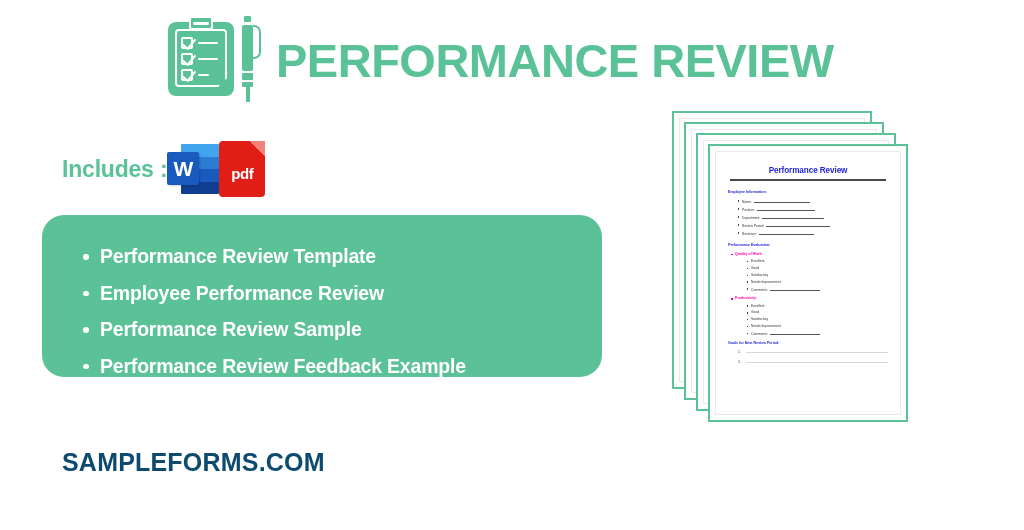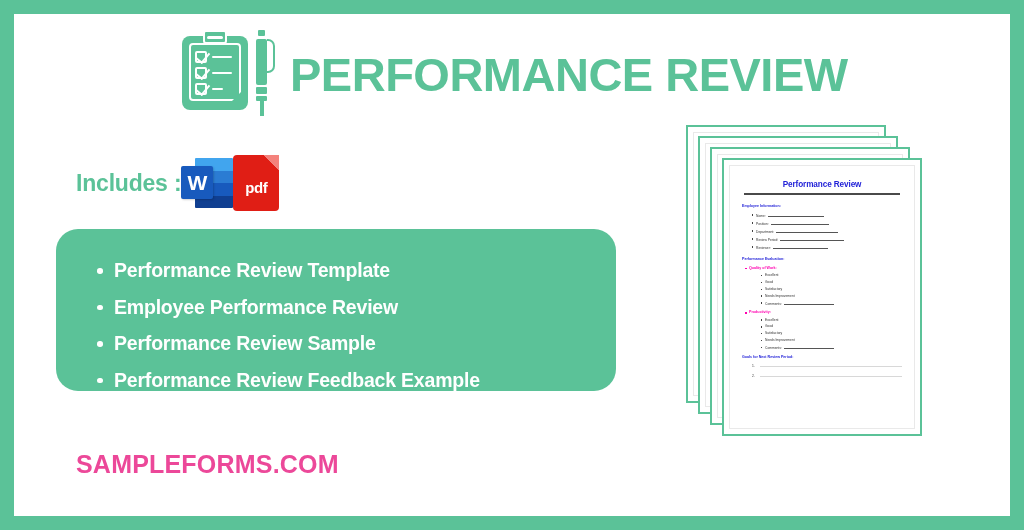--- a/index.html
+++ b/index.html
@@ -12,21 +12,20 @@
     background: #ffffff;
     font-family: "Liberation Sans", sans-serif;
     overflow: hidden;
   }
   .canvas {
     position: relative;
     width: 1024px;
     height: 530px;
     background: #5bc298;
     box-sizing: border-box;
-    padding: 14px;
   }
   .inner {
     position: relative;
     width: 100%;
     height: 100%;
     background: #ffffff;
     box-sizing: border-box;
   }
 
   
@@ -330,24 +329,24 @@
     width: 5.5px;
     height: 5.5px;
     border-radius: 50%;
     background: #ffffff;
   }
 
   
   .footer {
     position: absolute;
     left: 62px;
-    top: 436px;
+    top: 448px;
     font-size: 25px;
     font-weight: bold;
-    color: #ec4899;
+    color: #0c4a6e;
     letter-spacing: 0.2px;
   }
 
   
   .doc-stack {
     position: absolute;
     left: 672px;
     top: 111px;
     width: 260px;
     height: 314px;

